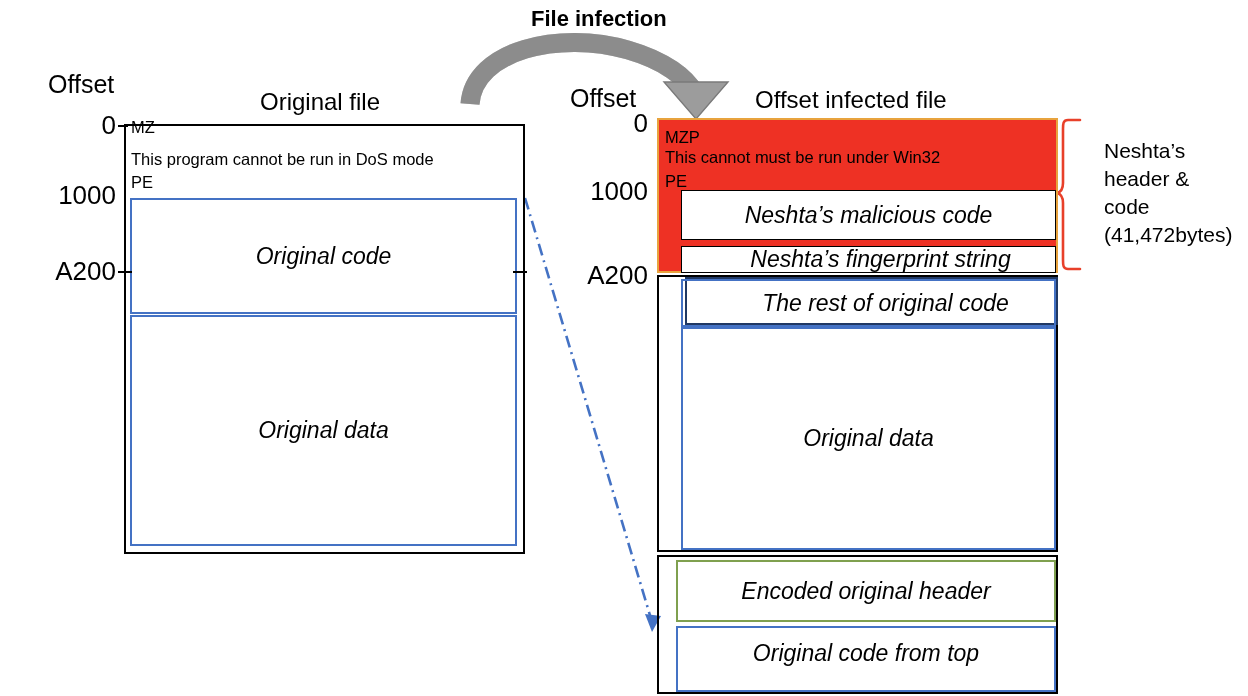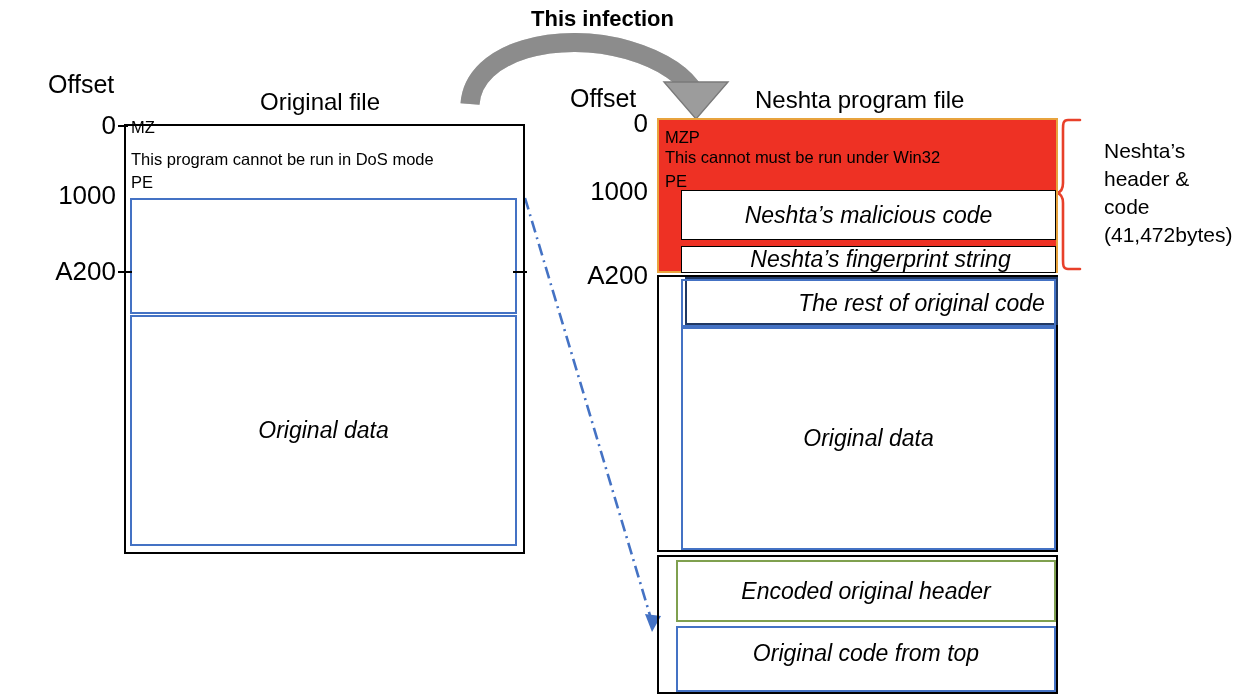--- a/index.html
+++ b/index.html
@@ -40,21 +40,21 @@
     position:absolute;font-size:21px;line-height:1.32;white-space:nowrap;
   }
   svg.ovl{position:absolute;left:0;top:0;width:1248px;height:696px;
     pointer-events:none;overflow:visible;}
 </style>
 </head>
 <body>
 
 <div class="stage">
 
-  <div class="lbl big-title" style="left:531px;top:8px;">This infection</div>
+  <div class="lbl big-title" style="left:531px;top:8px;">File infection</div>
 
   <svg class="ovl">
 
     <g>
       <path d="M 470 104
                C 474 50, 560 30, 628 50
                C 666 61, 686 78, 694 92" fill="none" stroke="#9C9C9C" stroke-width="19" stroke-linecap="butt"></path>
       <path d="M 470 104
                C 474 50, 560 30, 628 50
                C 666 61, 686 78, 694 92" fill="none" stroke="#7F7F7F" stroke-width="19" stroke-linecap="butt" opacity="0.55"></path>
@@ -90,50 +90,51 @@
   <div class="tick" style="left:118px;top:271px;width:12px;"></div>
   <div class="tick" style="left:245px;top:271px;width:0px;"></div>
 
   <div class="bx blk" style="left:124px;top:124px;width:401px;height:430px;"></div>
 
   <div class="lbl hdr-line" style="left:131px;top:116px;">MZ</div>
   <div class="lbl hdr-line" style="left:131px;top:148px;">This program cannot be run in DoS mode</div>
   <div class="lbl hdr-line" style="left:131px;top:171px;">PE</div>
 
   <div class="bx blue" style="left:130px;top:198px;width:387px;height:116px;"></div>
+  <div class="boxlabel" style="left:130px;top:198px;width:387px;height:116px;">Original code</div>
 
   <div class="tick" style="left:118px;top:271px;width:14px;"></div>
   <div class="tick" style="left:513px;top:271px;width:14px;"></div>
 
   <div class="bx blue" style="left:130px;top:315px;width:387px;height:231px;"></div>
   <div class="boxlabel" style="left:130px;top:315px;width:387px;height:231px;">Original data</div>
 
   <div class="lbl offset-word" style="left:570px;top:86px;">Offset</div>
-  <div class="lbl panel-title" style="left:755px;top:88px;">Neshta program file</div>
+  <div class="lbl panel-title" style="left:755px;top:88px;">Offset infected file</div>
 
   <div class="lbl offset-num" style="left:600px;top:110px;width:48px;">0</div>
   <div class="lbl offset-num" style="left:586px;top:178px;width:62px;">1000</div>
   <div class="lbl offset-num" style="left:578px;top:262px;width:70px;">A200</div>
 
   <div class="bx redfill" style="left:657px;top:118px;width:401px;height:155px;"></div>
   <div class="lbl hdr-line" style="left:665px;top:126px;">MZP</div>
   <div class="lbl hdr-line" style="left:665px;top:146px;">This cannot must be run under Win32</div>
   <div class="lbl hdr-line" style="left:665px;top:170px;">PE</div>
 
   <div class="bx whitefill" style="left:681px;top:190px;width:375px;height:50px;"></div>
   <div class="boxlabel" style="left:681px;top:190px;width:375px;height:50px;">Neshta’s malicious code</div>
 
   <div class="bx whitefill" style="left:681px;top:246px;width:375px;height:27px;"></div>
   <div class="boxlabel" style="left:681px;top:244px;width:399px;height:30px;">Neshta’s fingerprint string</div>
 
   <div class="bx blk" style="left:657px;top:275px;width:401px;height:277px;"></div>
 
   <div class="bx navy" style="left:685px;top:277px;width:373px;height:48px;"></div>
   <div class="bx blue" style="left:681px;top:279px;width:375px;height:48px;"></div>
-  <div class="boxlabel" style="left:717px;top:279px;width:409px;height:48px;">The rest of original code</div>
+  <div class="boxlabel" style="left:681px;top:279px;width:409px;height:48px;">The rest of original code</div>
 
   <div class="bx blue" style="left:681px;top:327px;width:375px;height:223px;"></div>
   <div class="boxlabel" style="left:681px;top:327px;width:375px;height:223px;">Original data</div>
 
   <div class="bx blk" style="left:657px;top:555px;width:401px;height:139px;"></div>
 
   <div class="bx green" style="left:676px;top:560px;width:380px;height:62px;"></div>
   <div class="boxlabel" style="left:676px;top:560px;width:380px;height:62px;">Encoded original header</div>
 
   <div class="bx blue" style="left:676px;top:626px;width:380px;height:66px;"></div>

